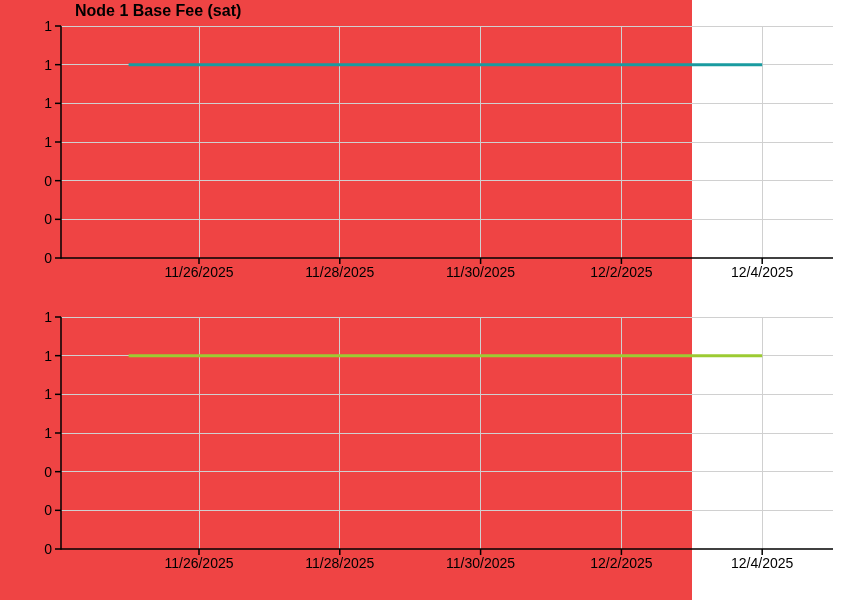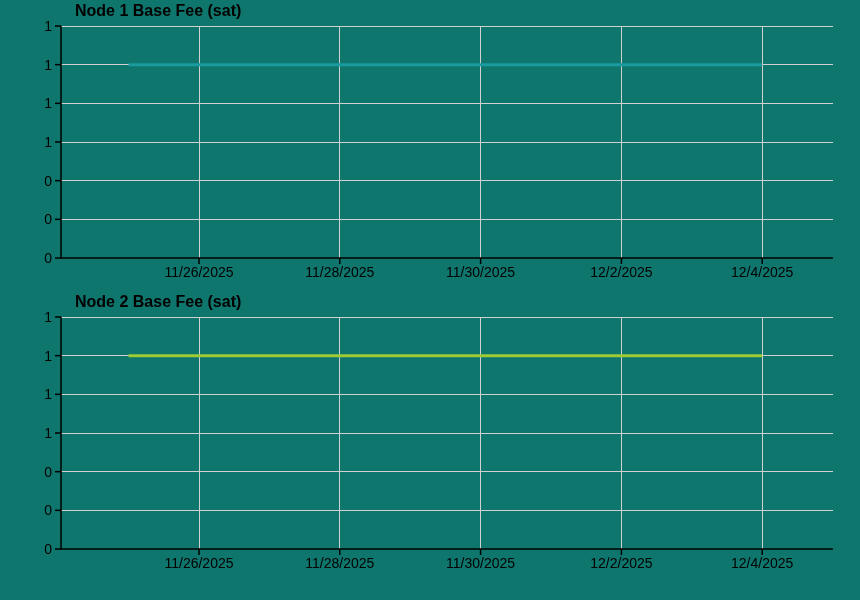--- a/index.html
+++ b/index.html
@@ -6,23 +6,23 @@
     margin: 0;
     padding: 0;
     width: 860px;
     height: 600px;
     background: #ffffff;
     font-family: "Liberation Sans", sans-serif;
     overflow: hidden;
   }
   .page {
     position: relative;
-    width: 860px;
+    width: 692px;
     height: 600px;
-    background: #0f766e;
+    background: #ef4444;
   }
   .chart {
     position: absolute;
     left: 0;
     width: 860px;
     height: 300px;
   }
   .chart-title {
     position: absolute;
     left: 75px;
@@ -85,21 +85,20 @@
         <text x="480.6" y="277" text-anchor="middle" fill="#000000" font-size="14" font-family="&quot;Liberation Sans&quot;, sans-serif">11/30/2025</text>
         <line x1="621.4000000000001" y1="258" x2="621.4000000000001" y2="264" stroke="#000000" stroke-width="1.5"></line>
         <text x="621.4000000000001" y="277" text-anchor="middle" fill="#000000" font-size="14" font-family="&quot;Liberation Sans&quot;, sans-serif">12/2/2025</text>
         <line x1="762.2" y1="258" x2="762.2" y2="264" stroke="#000000" stroke-width="1.5"></line>
         <text x="762.2" y="277" text-anchor="middle" fill="#000000" font-size="14" font-family="&quot;Liberation Sans&quot;, sans-serif">12/4/2025</text>
         <polyline points="128.6,64.66666666666666 762.2,64.66666666666666" fill="none" stroke="#199ba0" stroke-width="3" stroke-linecap="butt"></polyline>
       </svg>
   </section>
 
   <section class="chart" style="top:291px;">
-    <div class="chart-title">Node 2 Base Fee (sat)</div>
     <svg class="plot" viewBox="0 0 860 300">
         <line x1="61" y1="26" x2="833" y2="26" stroke="#d0d0d0" stroke-width="1" shape-rendering="crispEdges"></line>
         <line x1="61" y1="64.66666666666666" x2="833" y2="64.66666666666666" stroke="#d0d0d0" stroke-width="1" shape-rendering="crispEdges"></line>
         <line x1="61" y1="103.33333333333333" x2="833" y2="103.33333333333333" stroke="#d0d0d0" stroke-width="1" shape-rendering="crispEdges"></line>
         <line x1="61" y1="142" x2="833" y2="142" stroke="#d0d0d0" stroke-width="1" shape-rendering="crispEdges"></line>
         <line x1="61" y1="180.66666666666666" x2="833" y2="180.66666666666666" stroke="#d0d0d0" stroke-width="1" shape-rendering="crispEdges"></line>
         <line x1="61" y1="219.33333333333334" x2="833" y2="219.33333333333334" stroke="#d0d0d0" stroke-width="1" shape-rendering="crispEdges"></line>
         <line x1="199" y1="26" x2="199" y2="258" stroke="#d0d0d0" stroke-width="1" shape-rendering="crispEdges"></line>
         <line x1="339.8" y1="26" x2="339.8" y2="258" stroke="#d0d0d0" stroke-width="1" shape-rendering="crispEdges"></line>
         <line x1="480.6" y1="26" x2="480.6" y2="258" stroke="#d0d0d0" stroke-width="1" shape-rendering="crispEdges"></line>

